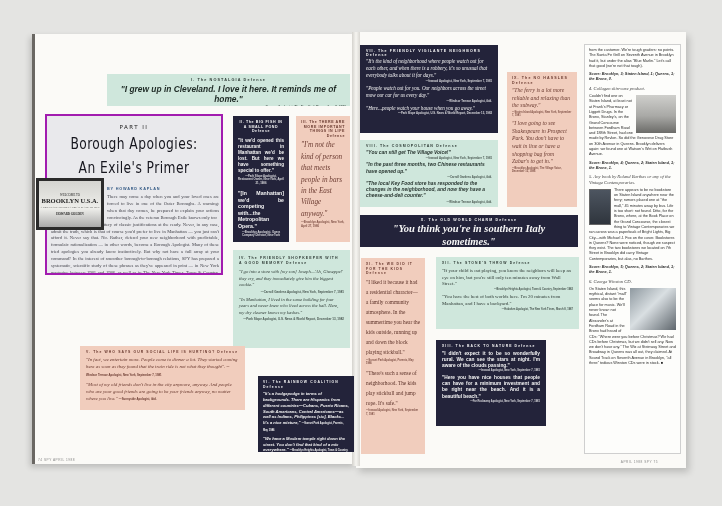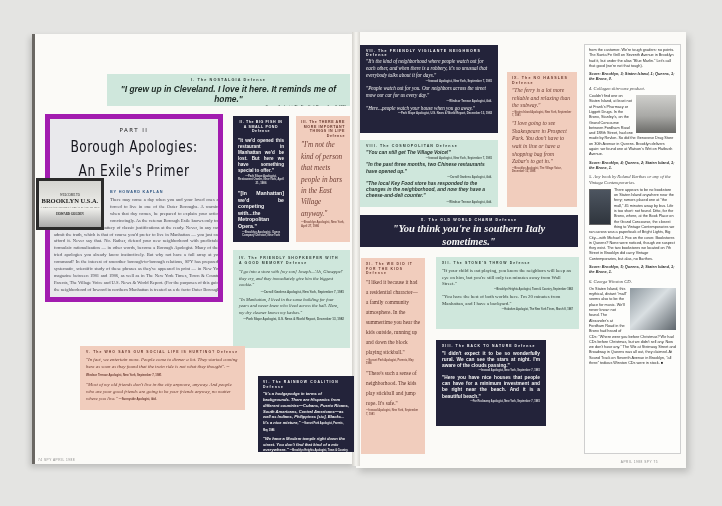--- a/index.html
+++ b/index.html
@@ -22,21 +22,21 @@
   .q-serif { font-family: "Liberation Serif", serif; font-style: italic; }
   .q-sans { font-family: "Liberation Sans", sans-serif; font-style: italic; font-weight: bold; }
 
   
   #b1 { left: 107px; top: 74px; width: 243px; height: 32px; text-align: center; padding-top: 4px; }
   #b1 .label { font-size: 3.8px; }
   #b1 .q-sans { font-size: 8.4px; margin-top: 2px; color: #1e2a25; }
   #b1 .cite { padding-right: 4px; margin-top: 1px; }
 
   
-  #title-block { left: 45px; top: 114px; width: 178px; height: 188px; border: 5px solid #a21caf; }
+  #title-block { left: 45px; top: 114px; width: 178px; height: 161px; border: 2px solid #a21caf; }
   .part { font-family: "DejaVu Sans", sans-serif; font-size: 5.5px; letter-spacing: 1.5px; text-align: center; margin-top: 8px; color: #222; }
   .headline { font-family: "DejaVu Sans Condensed", "DejaVu Sans", sans-serif; font-stretch: condensed; font-size: 15.5px; text-align: center; line-height: 20px; color: #16161e; margin-top: 4px; letter-spacing: 0.5px; transform: scaleX(0.88); }
   .byline { position: absolute; left: 60px; top: 71px; font-family: "Liberation Sans", sans-serif; font-weight: bold; font-size: 3.8px; letter-spacing: 0.8px; color: #345a85; }
   .body-text { position: absolute; left: 4px; top: 78px; width: 168px; font-size: 4.6px; line-height: 6.9px; color: #44444c; text-align: justify; }
   .body-text .indent { display: block; padding-left: 56px; }
   #brooklyn-photo { left: 36px; top: 178px; width: 68px; height: 52px; background: #2b2b2b; padding: 3px; }
   #brooklyn-photo .sign { width: 100%; height: 100%; background: linear-gradient(#d4d4d0, #eeeeea 60%, #aaa); display: flex; flex-direction: column; align-items: center; justify-content: center; color: #222; font-family: "Liberation Serif", serif; }
   #brooklyn-photo .s1 { font-size: 3px; }
   #brooklyn-photo .s2 { font-size: 6.5px; font-weight: bold; }
   #brooklyn-photo .s3 { font-size: 2.6px; margin-top: 2px; }

